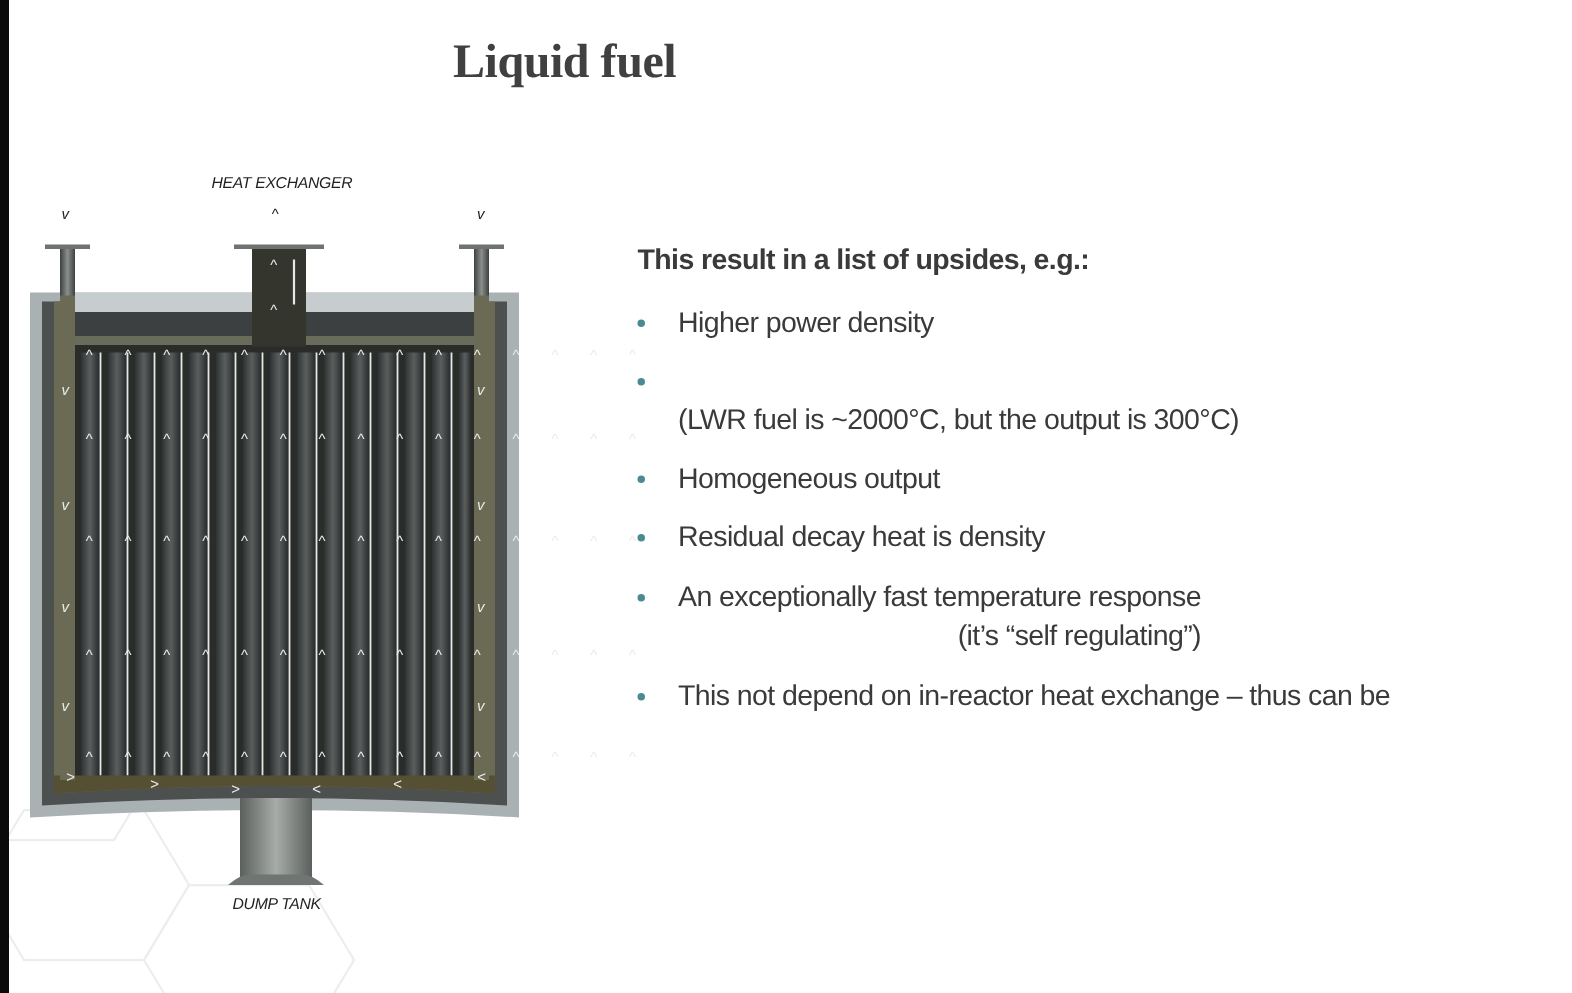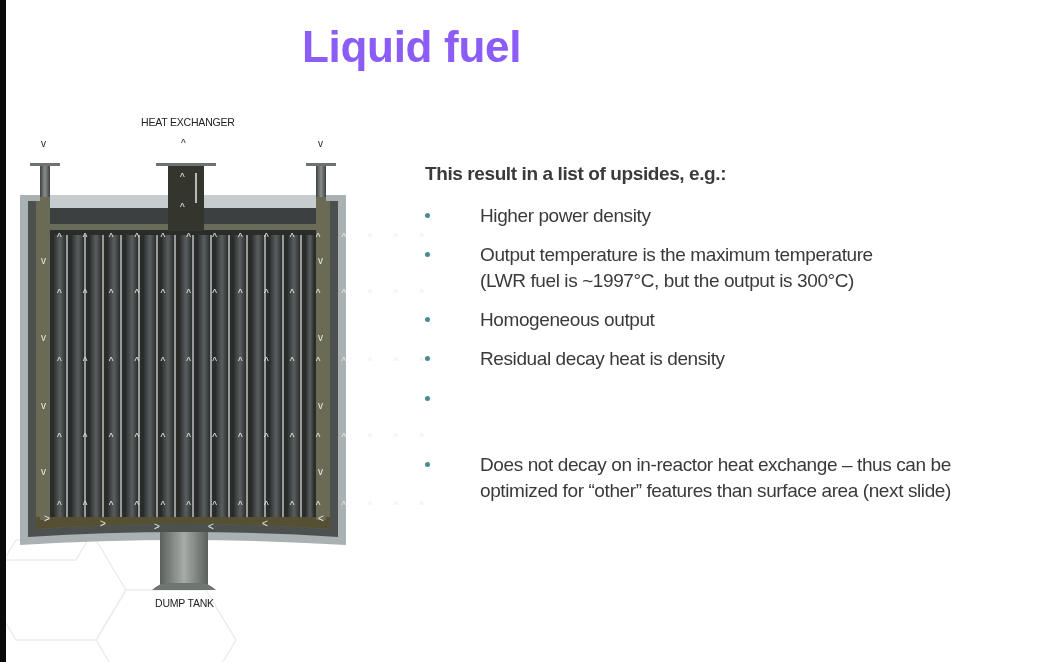--- a/index.html
+++ b/index.html
@@ -5,30 +5,30 @@
   html, body { margin:0; padding:0; }
   body {
     width:1048px; height:662px; position:relative; overflow:hidden;
     background:#ffffff;
     font-family:"Liberation Sans", "DejaVu Sans", sans-serif;
   }
   .left-edge { position:absolute; left:0; top:0; width:6px; height:662px; background:#0a0a0a; }
   .hex-bg { position:absolute; left:6px; top:480px; width:340px; height:182px; }
   .slide-title {
     position:absolute; left:302px; top:22px;
-    font-size:44px; font-weight:bold; color:#8b5cf6; letter-spacing:-0.3px;
+    font-size:32px; font-weight:bold; color:#404040; letter-spacing:-0.3px;font-family:Liberation Serif, serif;
   }
-  .diagram { position:absolute; left:6px; top:100px; width:360px; height:540px; }
+  .diagram { position:absolute; left:6px; top:100px; width:360px; height:540px;font-style:italic; }
   .lbl { position:absolute; font-size:10.5px; color:#222; letter-spacing:-0.2px; }
   .arrow-lbl { position:absolute; font-size:10px; color:#222; }
   .body-text { position:absolute; left:425px; top:160px; width:620px; color:#3a3a3a; font-size:19px; letter-spacing:-0.4px; }
   .intro { position:absolute; left:0; top:3px; white-space:nowrap;font-weight:bold; }
   .bullet { position:absolute; left:0; width:620px; }
   .bullet .dot { position:absolute; left:0; top:10px; width:5px; height:5px; border-radius:50%; background:#4a8a92; }
-  .bullet .txt { position:absolute; left:55px; top:0; line-height:26px; white-space:nowrap; }
+  .bullet .txt { position:absolute; left:27px; top:0; line-height:26px; white-space:nowrap;text-align:right; }
 </style>
 </head>
 <body>
 
 <div class="left-edge"></div>
 
 <svg class="hex-bg" viewBox="0 0 340 182">
   <g fill="none" stroke="#eceeee" stroke-width="1.5">
     <polygon points="10,60 90,60 120,110 90,160 10,160 -20,110"></polygon>
     <polygon points="120,110 200,110 230,160 200,210 120,210 90,160"></polygon>
@@ -158,35 +158,35 @@
 <div class="body-text">
   <div class="intro">This result in a list of upsides, e.g.:</div>
 
   <div class="bullet" style="top:43px;">
     <span class="dot"></span>
     <div class="txt"><span>Higher power density</span></div>
   </div>
 
   <div class="bullet" style="top:82px;">
     <span class="dot"></span>
-    <div class="txt"><span>Output temperature is the maximum temperature</span><br><span>(LWR fuel is ~1997°C, but the output is 300°C)</span></div>
+    <div class="txt"><br><span>(LWR fuel is ~2000°C, but the output is 300°C)</span></div>
   </div>
 
   <div class="bullet" style="top:147px;">
     <span class="dot"></span>
     <div class="txt"><span>Homogeneous output</span></div>
   </div>
 
   <div class="bullet" style="top:186px;">
     <span class="dot"></span>
     <div class="txt"><span>Residual decay heat is density</span></div>
   </div>
 
   <div class="bullet" style="top:226px;">
     <span class="dot"></span>
-    <div class="txt"><br></div>
+    <div class="txt"><span>An exceptionally fast temperature response</span><br><span>(it’s “self regulating”)</span></div>
   </div>
 
   <div class="bullet" style="top:292px;">
     <span class="dot"></span>
-    <div class="txt"><span>Does not decay on in-reactor heat exchange – thus can be</span><br><span>optimized for “other” features than surface area (next slide)</span></div>
+    <div class="txt"><span>This not depend on in-reactor heat exchange – thus can be</span><br></div>
   </div>
 </div>
 
 </body></html>

